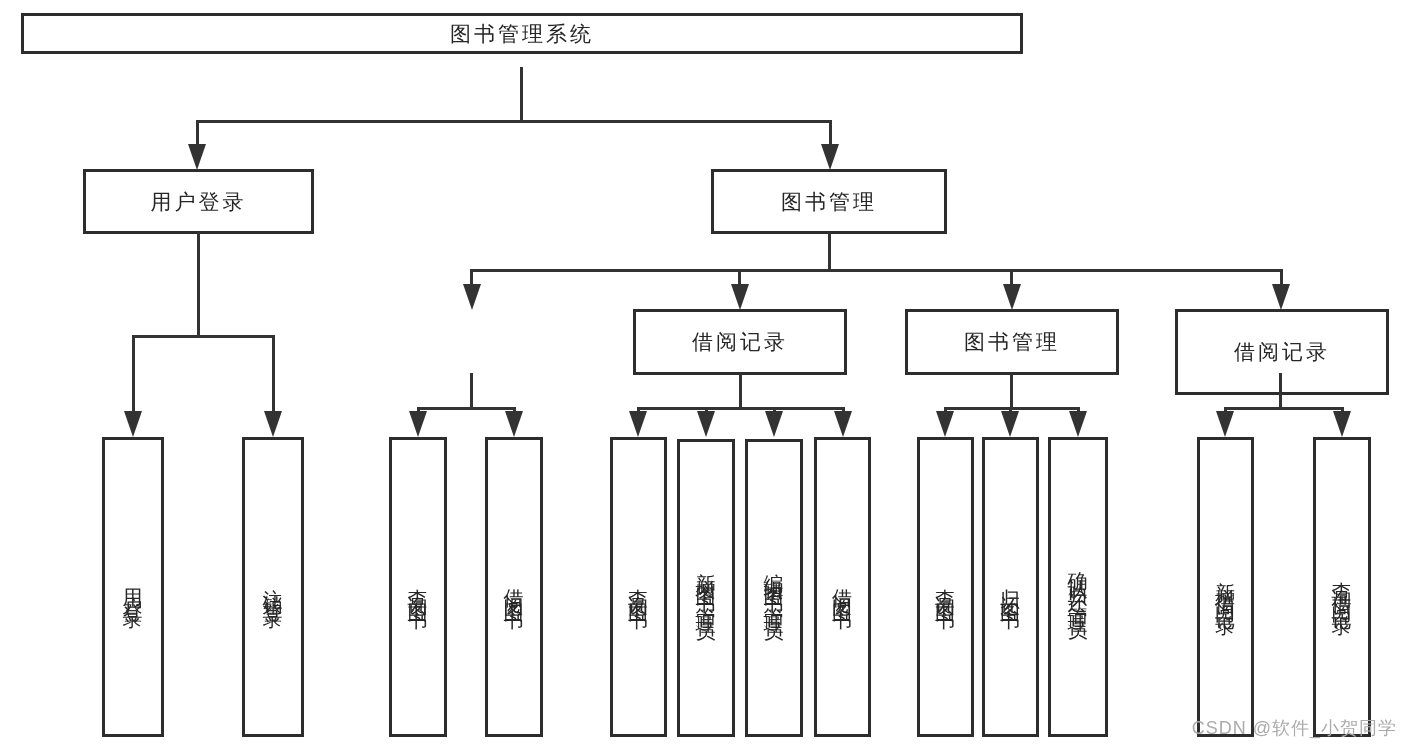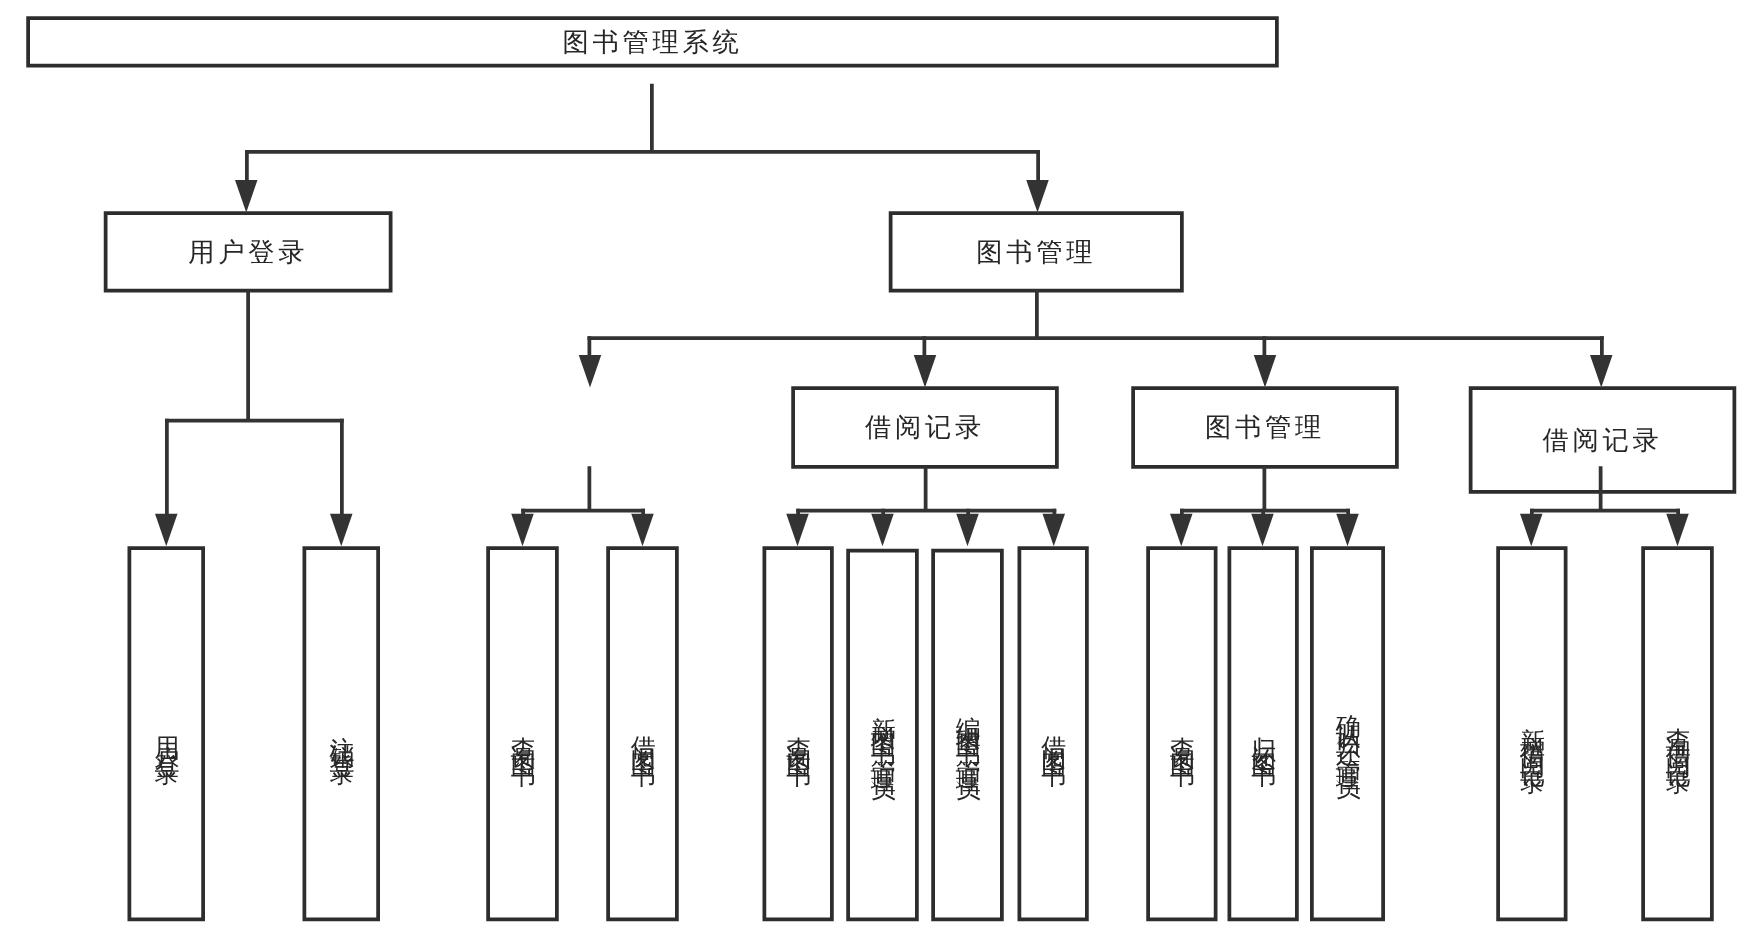--- a/index.html
+++ b/index.html
@@ -134,14 +134,15 @@
   <div class="box box-v" style="left:745px; top:439px; width:58px; height:298px;">编辑图书（管理员）</div>
   <div class="box box-v" style="left:814px; top:437px; width:57px; height:300px;">借阅图书</div>
 
   <div class="box box-v" style="left:917px; top:437px; width:57px; height:300px;">查询图书</div>
   <div class="box box-v" style="left:982px; top:437px; width:57px; height:300px;">归还图书</div>
   <div class="box box-v" style="left:1048px; top:437px; width:60px; height:300px;">确认归还（管理员）</div>
 
   <div class="box box-v" style="left:1197px; top:437px; width:57px; height:300px;">新增借阅记录</div>
   <div class="box box-v" style="left:1313px; top:437px; width:58px; height:300px;">查询借阅记录</div>
 
+  <div class="watermark">CSDN @软件_小贺同学</div>
 
 </div>
 
 </body></html>

